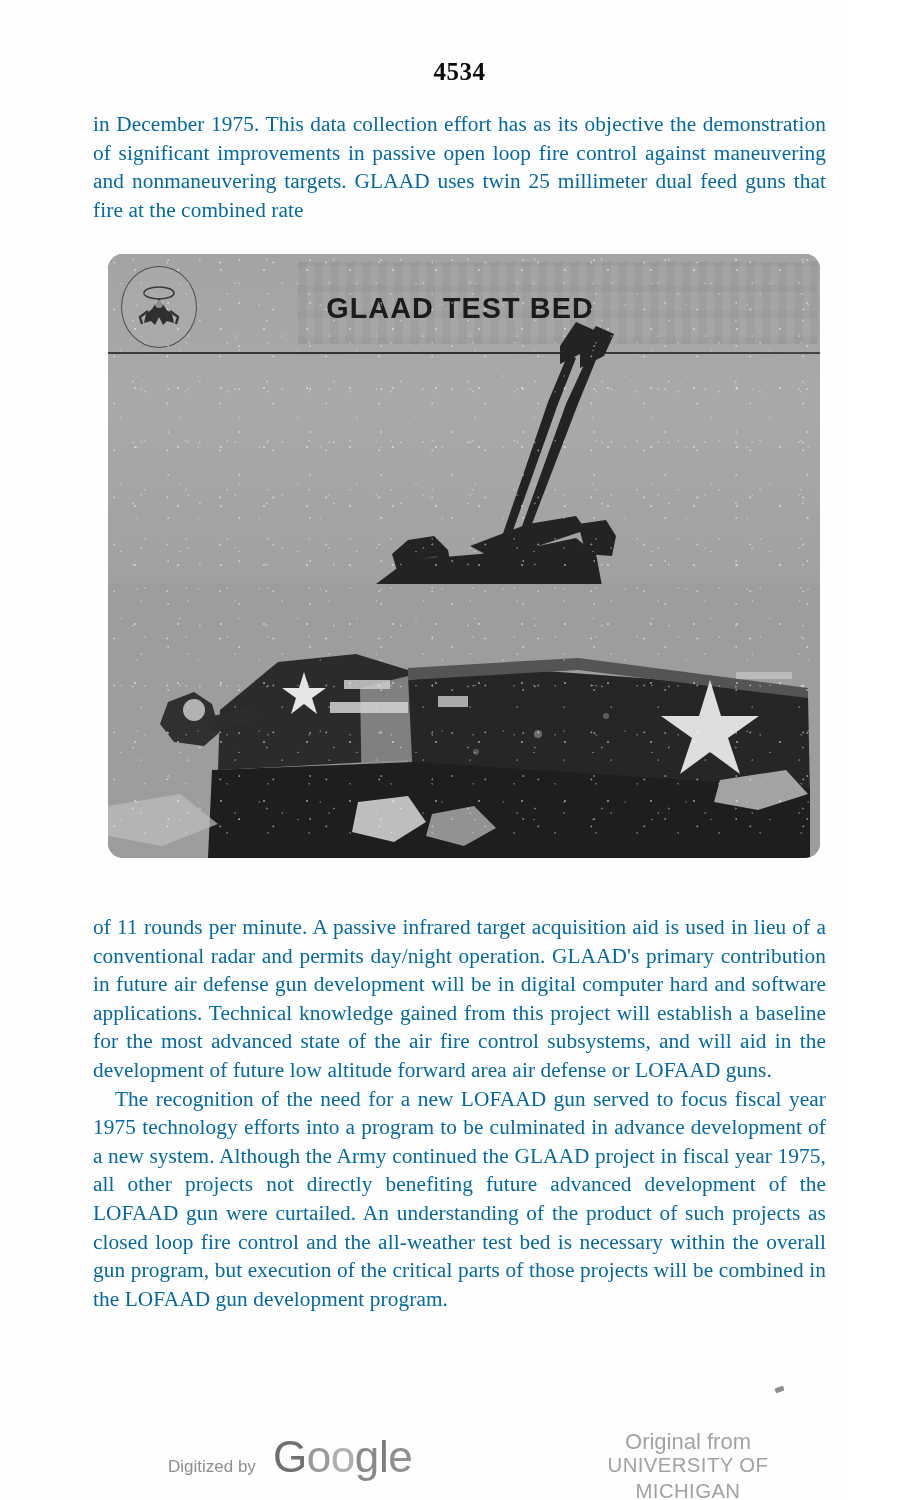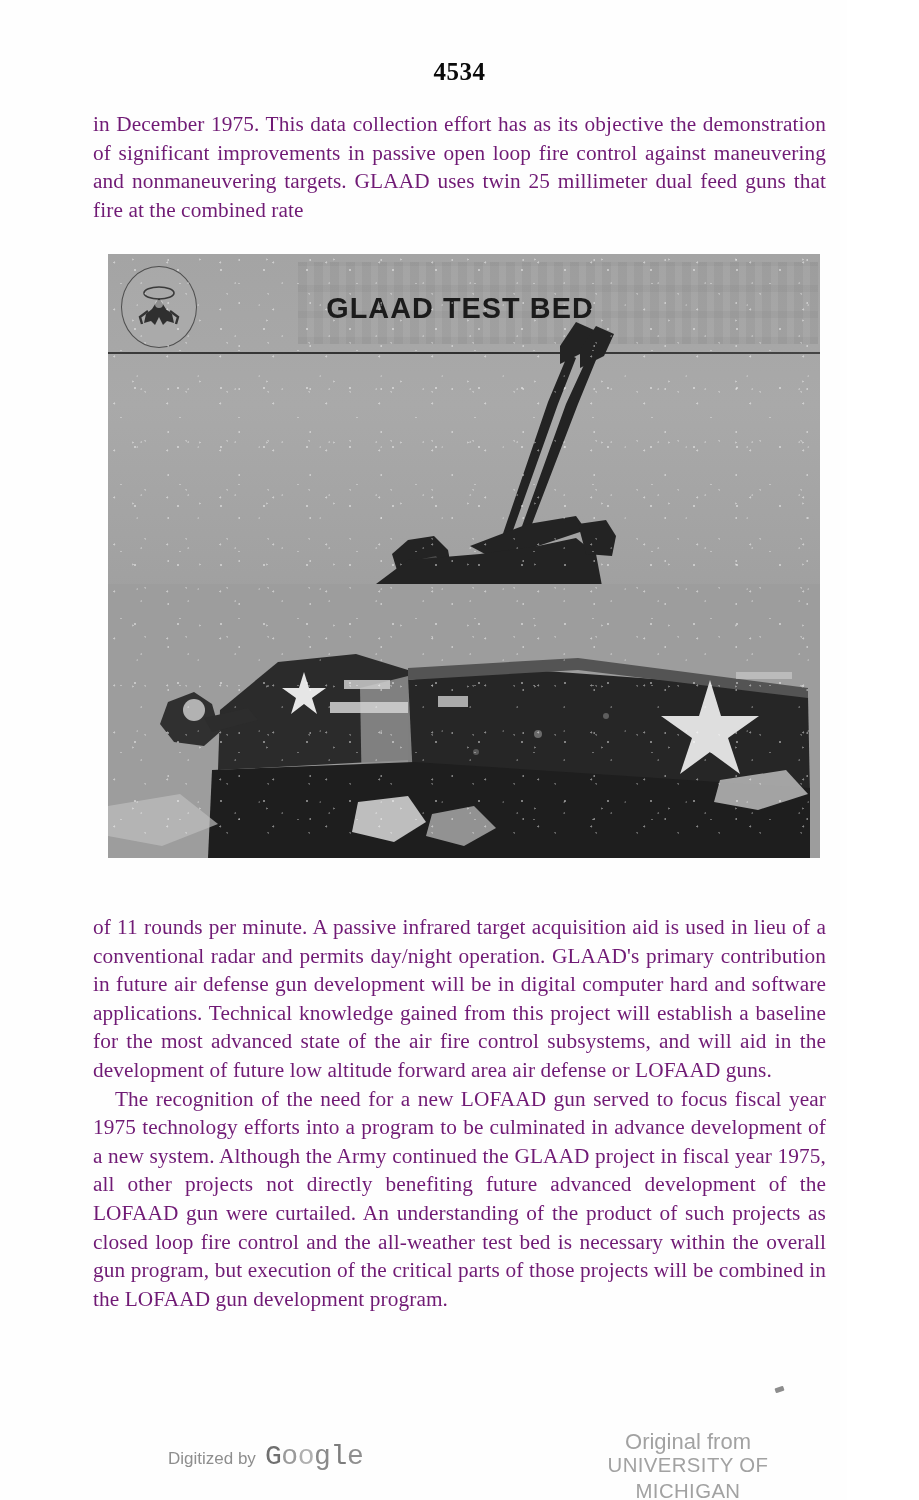--- a/index.html
+++ b/index.html
@@ -41,21 +41,21 @@
 
   
   .textblock {
     position: absolute;
     left: 93px;
     width: 733px;
     font-size: 21.3px;
     line-height: 28.6px;
     text-align: justify;
     text-justify: inter-word;
-    color: #701a75;
+    color: #0369a1;
     letter-spacing: 0.1px;
   }
   .textblock p {
     margin: 0;
   }
   .textblock p.indent {
     text-indent: 22px;
   }
 
   #para-top { top: 110px; }
@@ -63,20 +63,21 @@
 
   
   .figure {
     position: absolute;
     left: 108px;
     top: 254px;
     width: 712px;
     height: 604px;
     overflow: hidden;
     background: #ef4444;
+    border-radius: 15px;
   }
 
   
   .figure .grain {
     position: absolute;
     inset: 0;
     background-image:
       radial-gradient(circle at 12% 18%, rgba(255,255,255,.55) 0.8px, transparent 1.2px),
       radial-gradient(circle at 37% 9%, rgba(255,255,255,.45) 0.8px, transparent 1.2px),
       radial-gradient(circle at 63% 27%, rgba(255,255,255,.5) 0.9px, transparent 1.3px),
@@ -170,30 +171,30 @@
   }
   .hull-wrap svg { display:block; width: 712px; height: 274px; }
 
   
   .footer-left {
     position: absolute;
     left: 168px;
     top: 1437px;
     display: flex;
     align-items: baseline;
-    gap: 9px;
+    gap: 17px;
   }
   .digitized-by {
     font-family: "Liberation Sans", "DejaVu Sans", sans-serif;
     font-size: 17px;
     color: #8e8e8e;
   }
   .google-logo {
-    font-family: Liberation Mono, monospace;
-    font-size: 28px;
+    font-family: Liberation Sans, sans-serif;
+    font-size: 44px;
     line-height: 40px;
     letter-spacing: -0.4px;
     color: #8b8b8b;
   }
   .google-logo .g1 { color: #6f6f6f; }
   .google-logo .o1 { color: #9a9a9a; }
   .google-logo .o2 { color: #b0b0b0; }
   .google-logo .g2 { color: #8a8a8a; }
   .google-logo .l  { color: #7d7d7d; }
   .google-logo .e  { color: #8f8f8f; }

